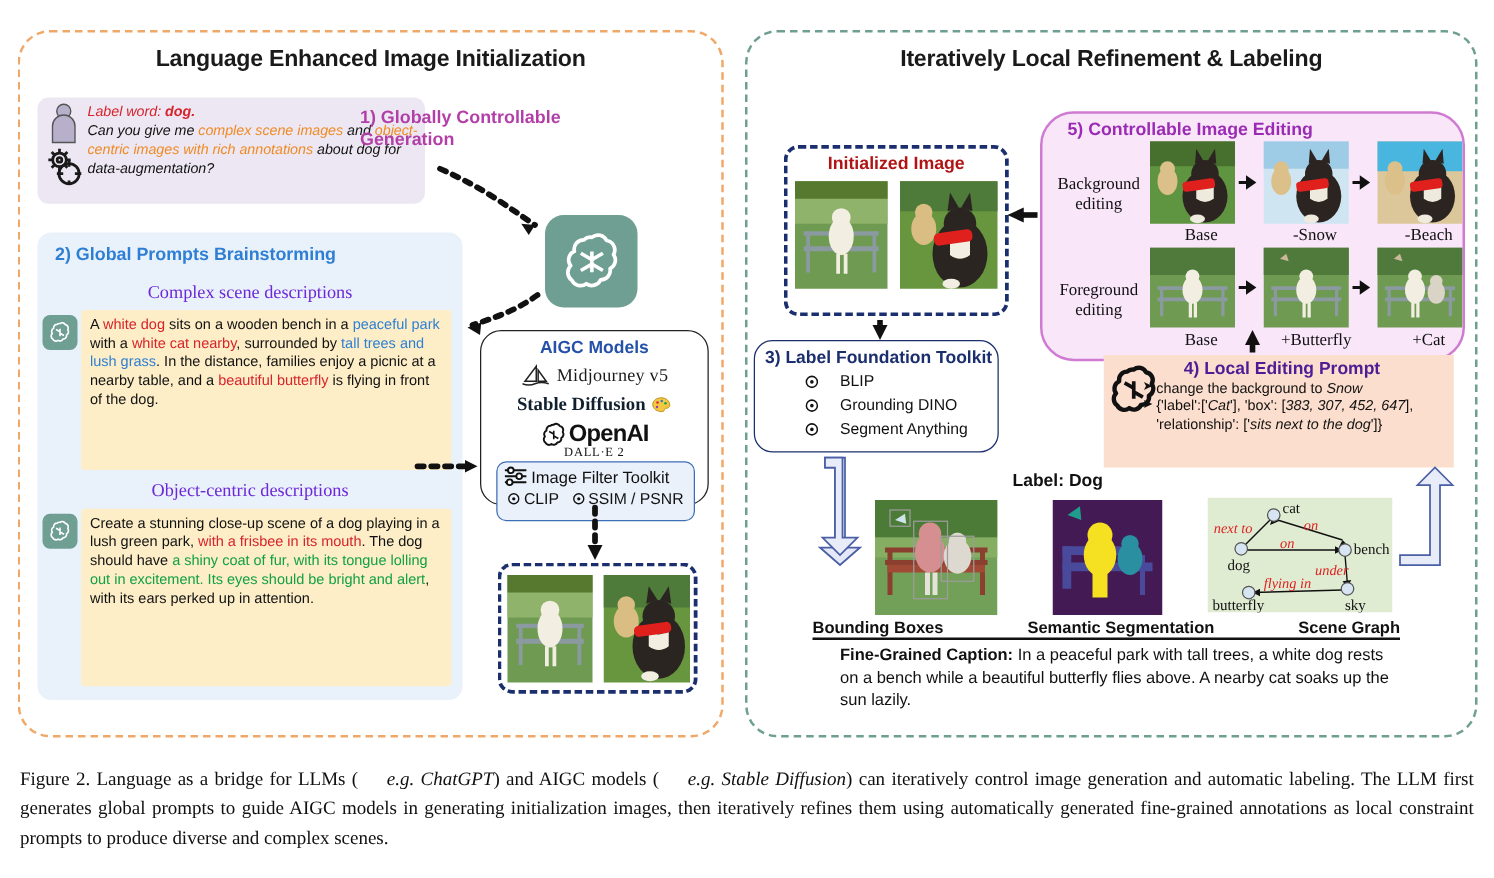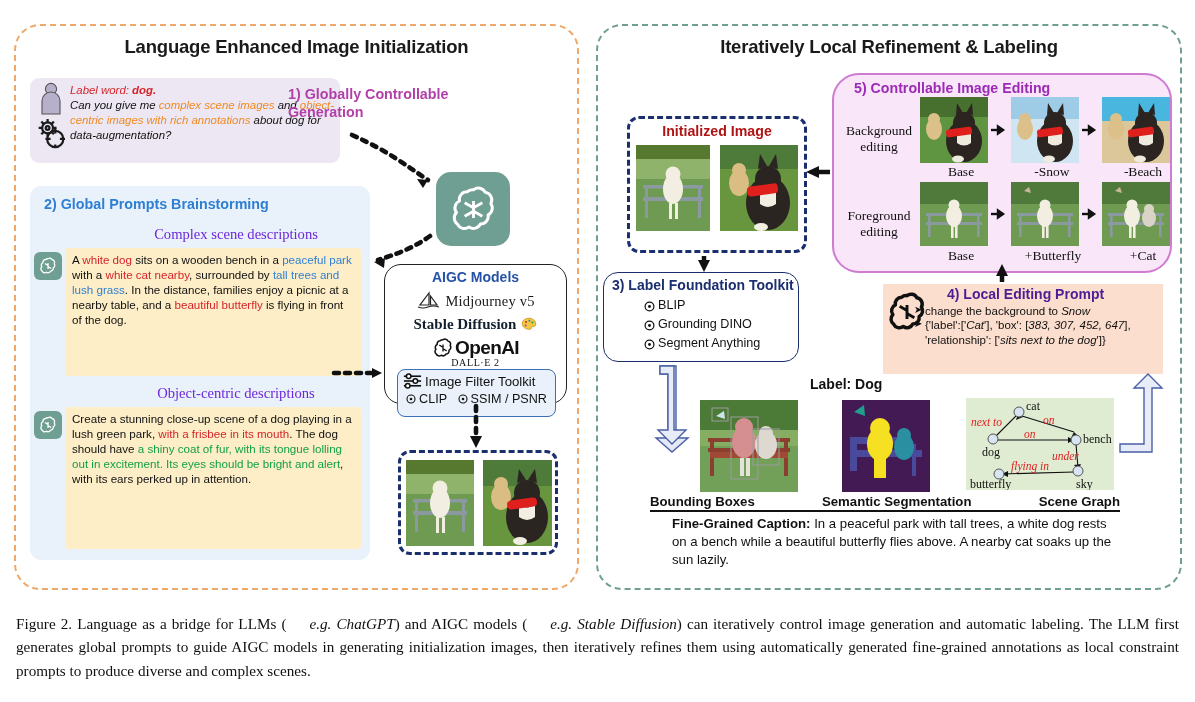--- a/index.html
+++ b/index.html
@@ -74,21 +74,20 @@
     position: absolute; left: 288px; top: 85px; width: 200px;
     font-size: 14.3px; font-weight: bold; color: #b23fa8;
     line-height: 1.28;
   }
 
   
   #global-prompts-box {
     left: 30px; top: 186px; width: 340px; height: 374px;
     background: #e9f1fb;
     border-radius: 11px;
-    padding-left: 36px;
   }
   #heading-2 {
     position: absolute; left: 14px; top: 10px;
     font-size: 14.3px; font-weight: bold; color: #2e7fd4;
   }
   .serif-sub {
     position: absolute;
     width: 100%; text-align: center;
     font-family: "Liberation Serif", serif;
     font-size: 14.6px;
@@ -191,21 +190,21 @@
   #init-image-box {
     left: 627px; top: 116px; width: 180px; height: 137px;
     border: 3px dashed #1b2f6e; border-radius: 12px;
   }
   #init-image-title {
     position: absolute; top: 4px; width: 100%; text-align: center;
     font-size: 14.2px; font-weight: bold; color: #b01414;
   }
 
   #editing-box {
-    left: 832px; top: 73px; width: 340px; height: 200px;
+    left: 832px; top: 89px; width: 340px; height: 200px;
     border: 2px solid #cf7bd1; border-radius: 27px;
     background: #f9e6f9;
   }
   #heading-5 {
     position: absolute; top: 5px; left: 20px;
     font-size: 14.2px; font-weight: bold; color: #9b2bb5;
   }
   .edit-row-label {
     position: absolute; left: 6px;
     width: 78px; text-align: center;
@@ -226,21 +225,21 @@
     left: 603px; top: 272px; width: 196px; height: 90px;
     border: 1.8px solid #1b2f6e; border-radius: 15px; background: #fff;
   }
   #heading-3 {
     position: absolute; top: 4px; left: 8px;
     font-size: 14px; font-weight: bold; color: #1b2f6e;
   }
   .toolkit-item {
     position: absolute; left: 40px;
     font-size: 12.6px; color: #111;
-    display: flex; align-items: flex-end; gap: 3px;
+    display: flex; align-items: center; gap: 17px;
   }
 
   #local-prompt-box {
     left: 883px; top: 284px; width: 280px; height: 90px;
     background: #fbdecd;
   }
   #heading-4 {
     position: absolute; top: 2px; left: 64px;
     font-size: 14px; font-weight: bold; color: #4c1d95;
   }

